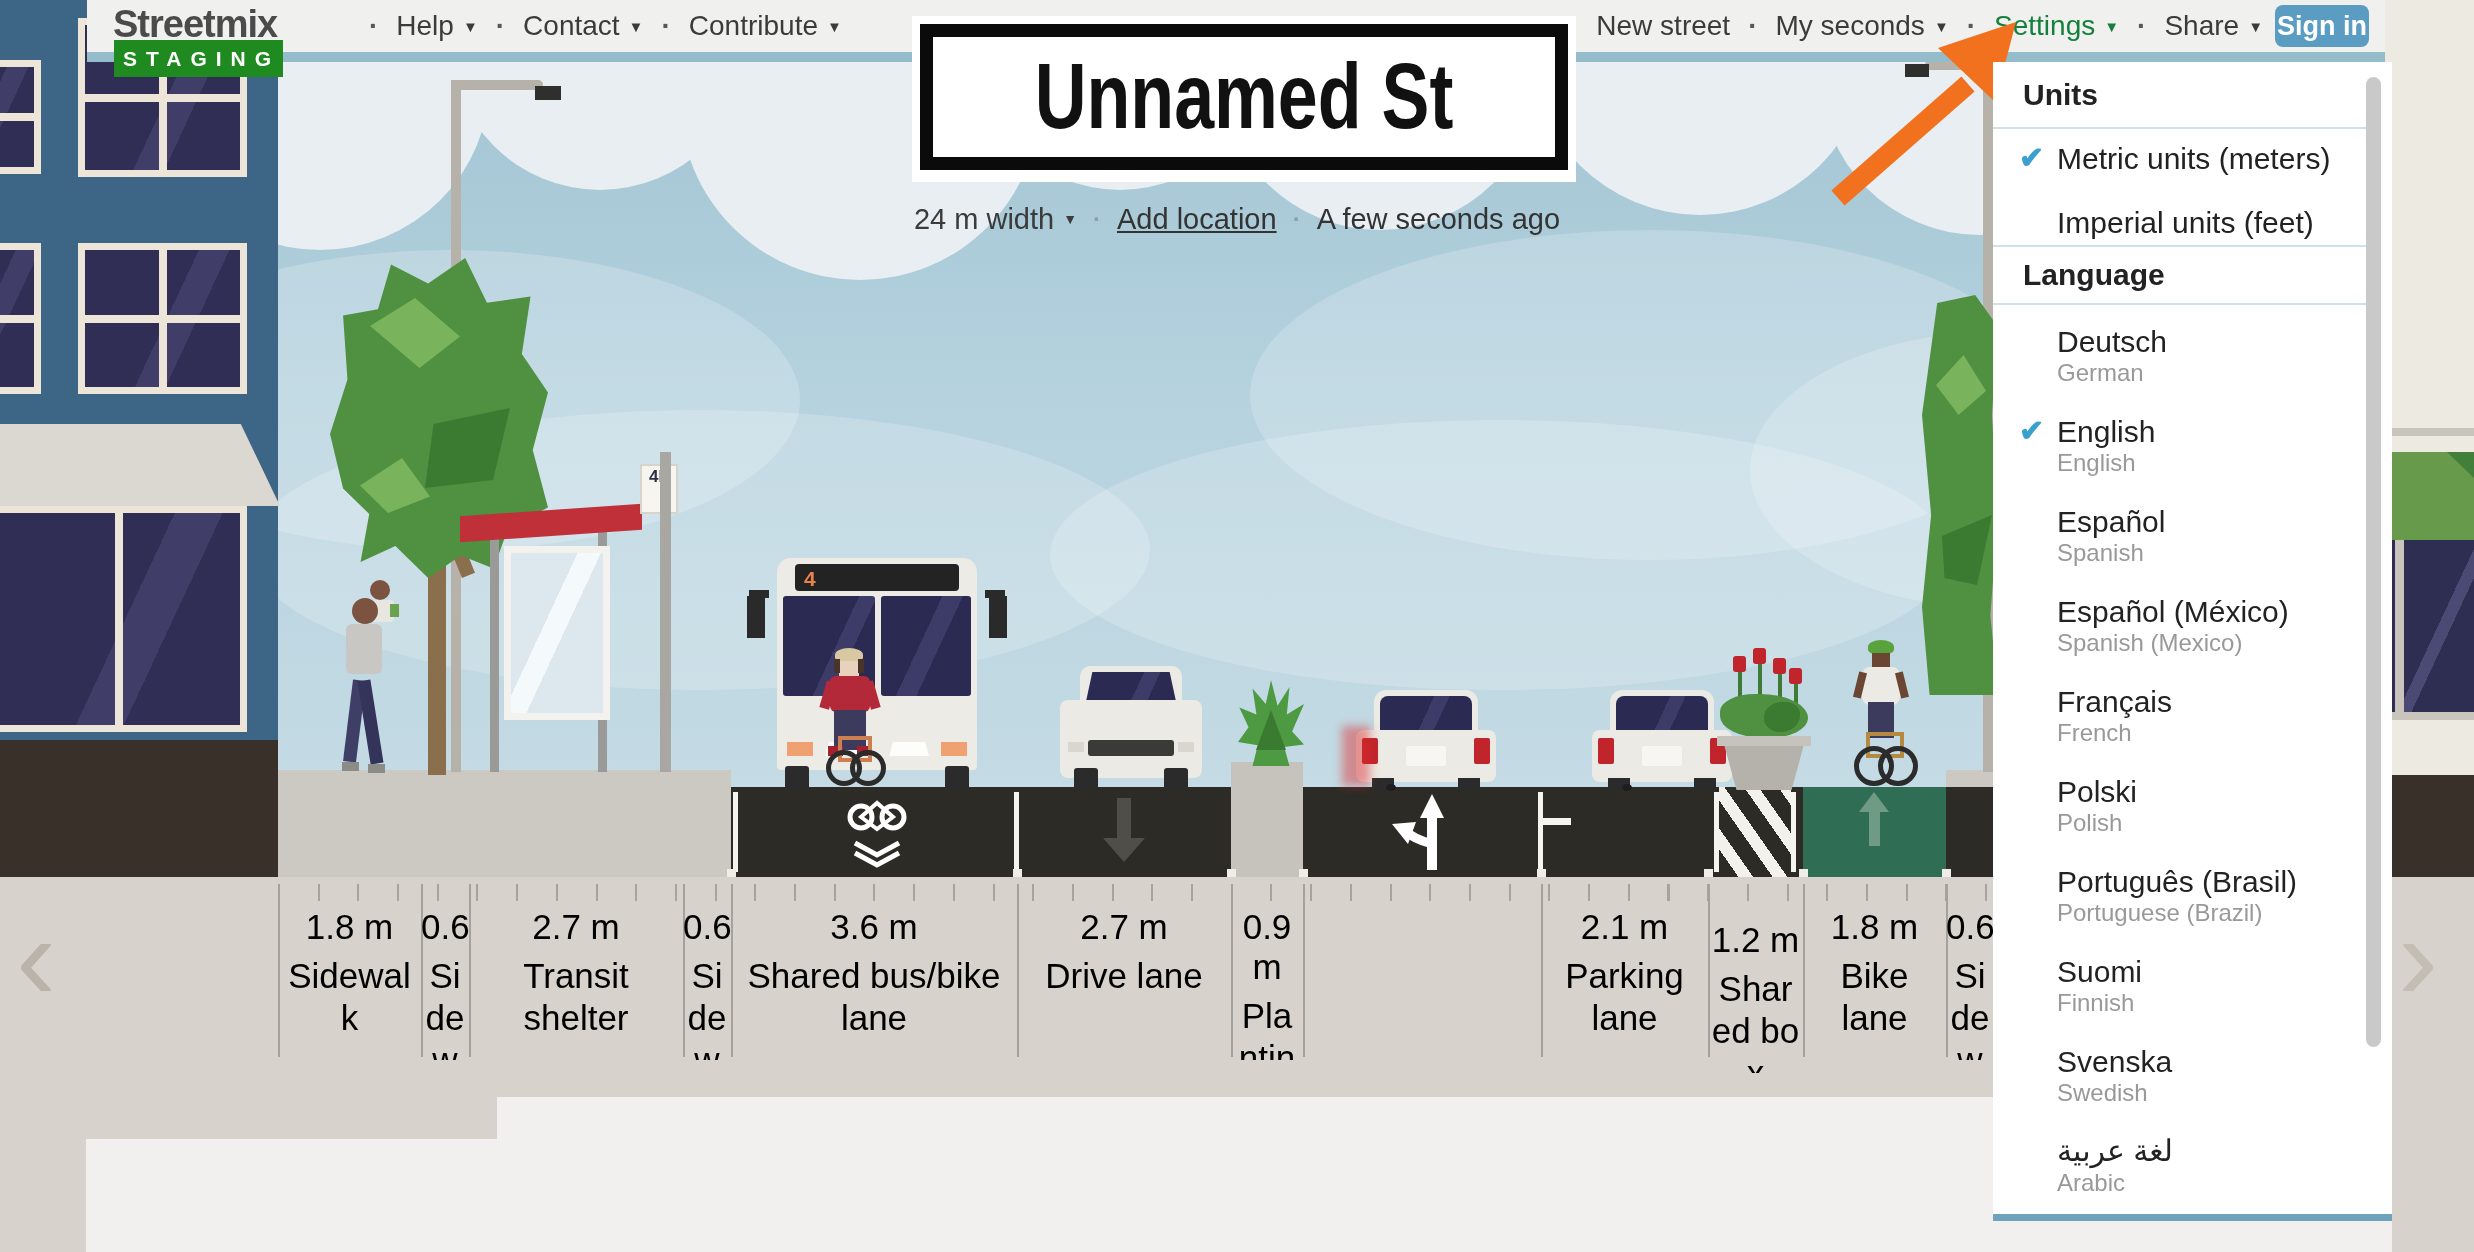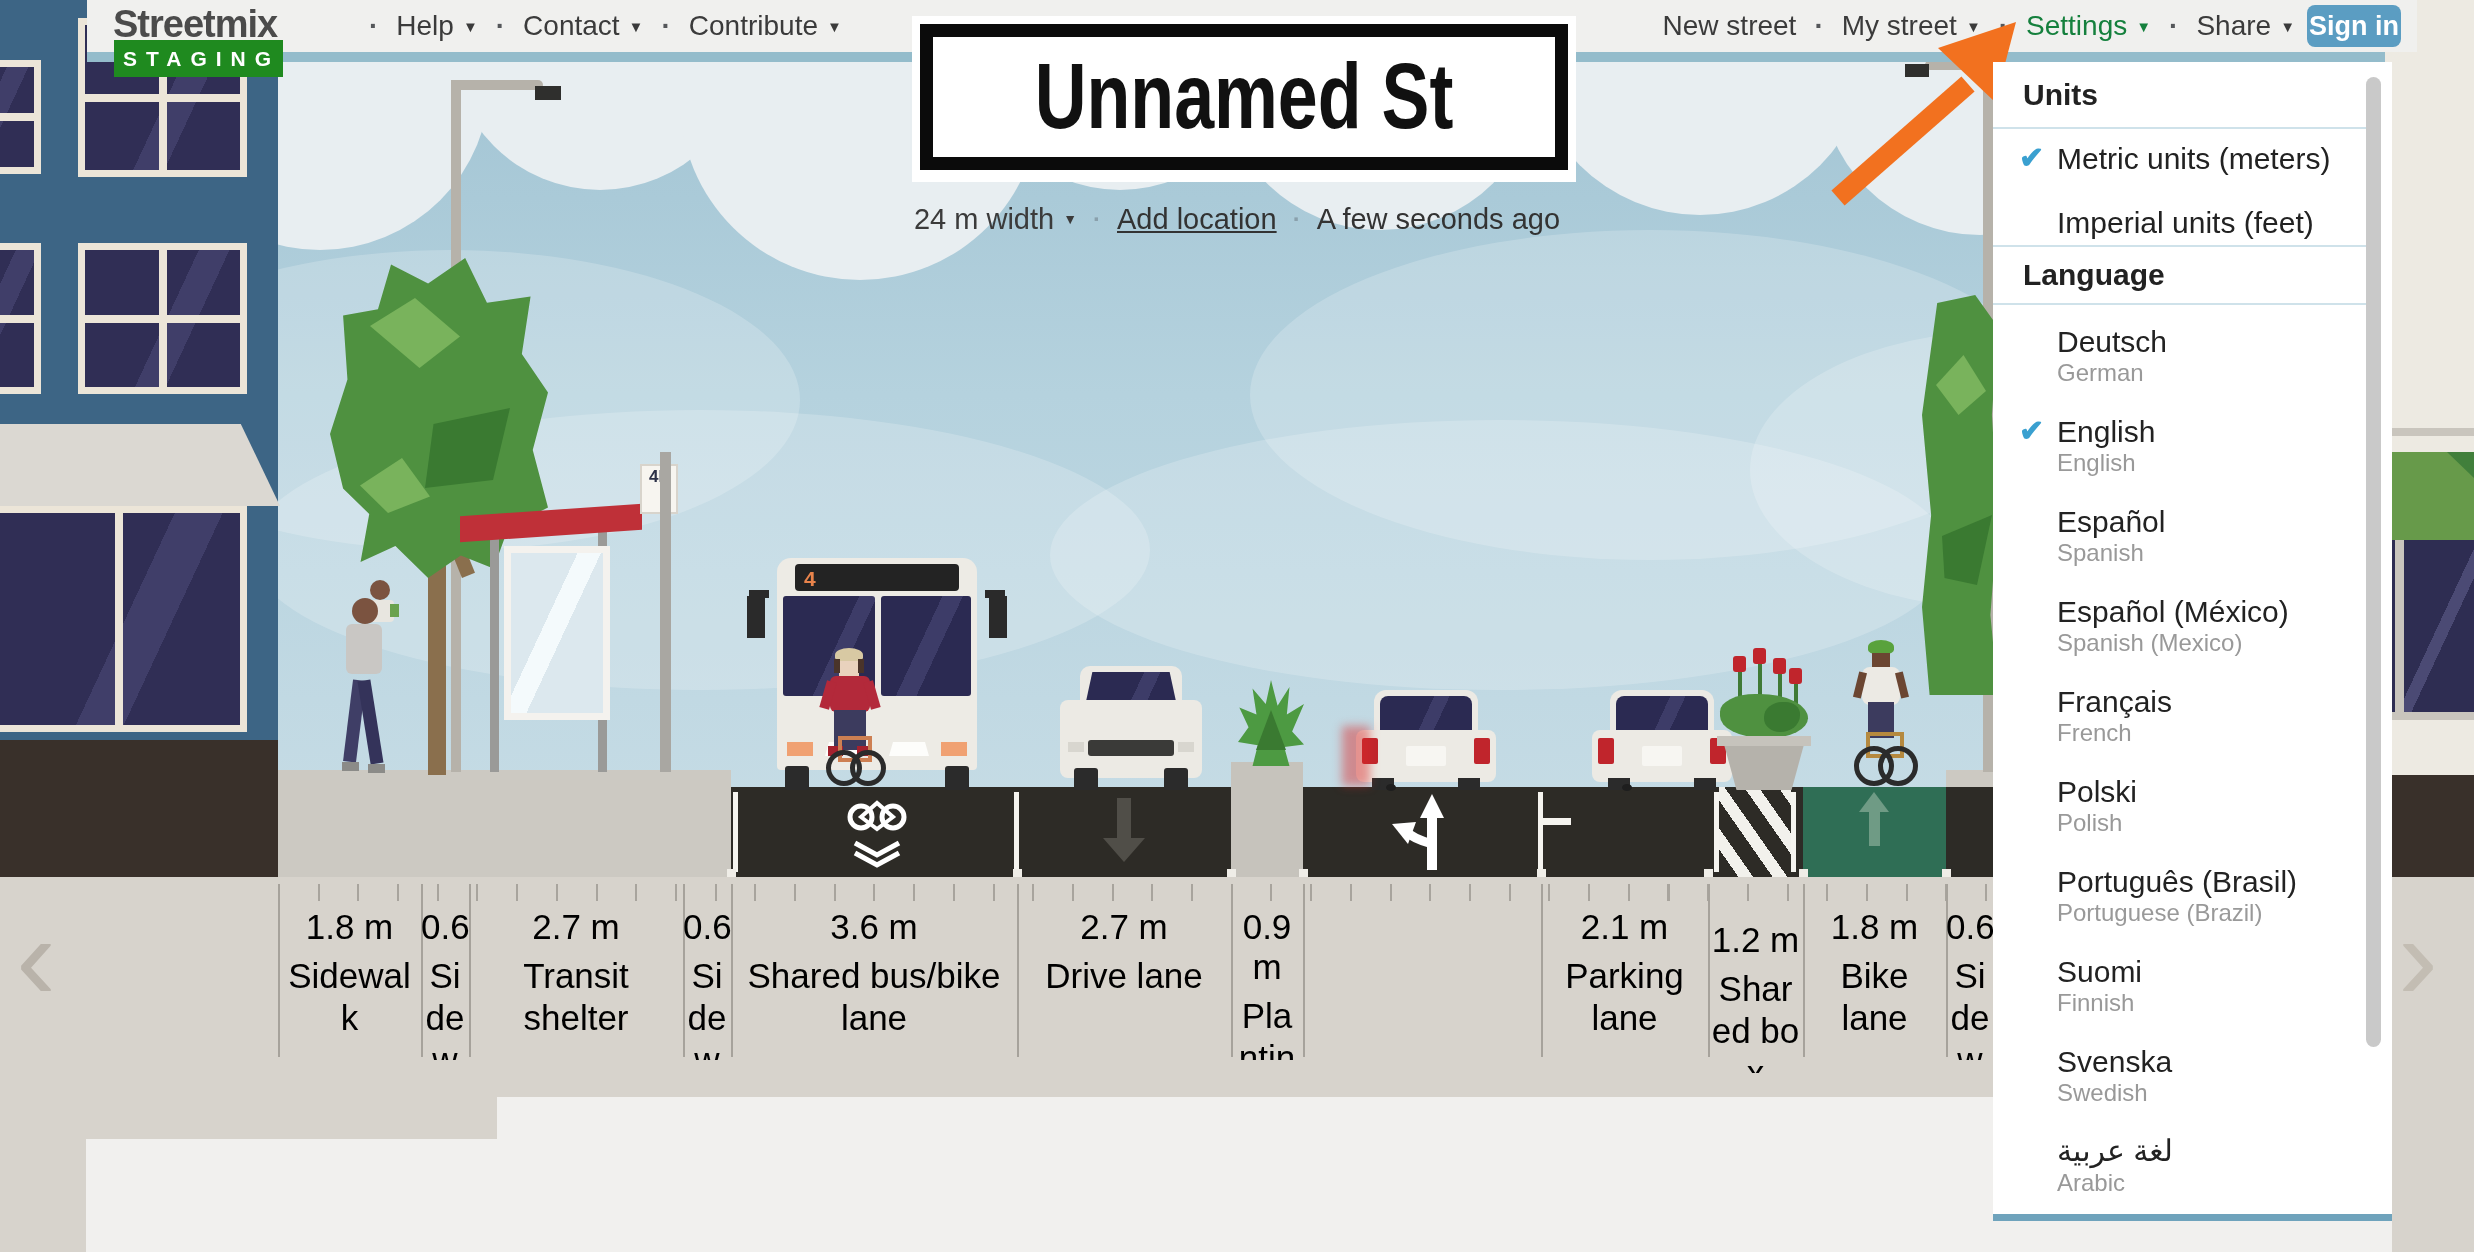--- a/index.html
+++ b/index.html
@@ -15,21 +15,21 @@
   .glass{background:linear-gradient(115deg,#dce8ee 40%,#f4fafc 40%,#f4fafc 54%,#dce8ee 54%);}
   .laneline{width:5px;top:792px;height:80px;background:#f5f4ef;}
   .notch{width:9px;top:869px;height:16px;background:#efede7;}
   
   .seg{top:877px;height:183px;overflow:hidden;text-align:center;color:#000000;font-size:35px;}
   .seg .v{margin-top:30px;line-height:40px;}
   .seg .n{margin-top:8px;line-height:42px;word-break:break-word;padding:0 3px;}
   .bline{top:884px;height:173px;width:2px;background:#a6a29b;}
   .chev{font-size:120px;color:#b9b3aa;line-height:90px;}
   
-  .nav{left:87px;top:0;width:2298px;height:52px;background:#f0f0ee;padding-left:32px;}
+  .nav{left:87px;top:0;width:2298px;height:52px;background:#f0f0ee;}
   .navline{left:87px;top:52px;width:2298px;height:10px;background:#94bccb;}
   .mi{display:flex;align-items:center;font-size:28px;color:#3b3b3b;white-space:nowrap;}
   .mi .c{font-size:15px;margin-left:9px;}
   .sep{color:#55575a;font-size:28px;font-weight:bold;}
   
   .dd{left:1993px;top:62px;width:399px;height:1152px;background:#ffffff;border-bottom:7px solid #6fa3bc;}
   .dd .hdr{position:absolute;left:30px;font-size:30px;font-weight:bold;color:#222;}
   .dd .div{position:absolute;left:0;width:381px;height:2px;background:#cfe2ea;}
   .dd .chk{position:absolute;left:26px;font-size:30px;font-weight:bold;color:#3aa0d0;}
   .dd .lbl{position:absolute;left:64px;font-size:30px;color:#222;white-space:nowrap;}
@@ -381,21 +381,21 @@
           <span>Contribute</span>
           <span class="c">▼</span>
         </span>
     </div>
     <div class="abs" style="right:122px;top:0;height:52px;display:flex;align-items:center;gap:18px;">
       <span class="mi">
           <span>New street</span>
         </span>
       <span class="sep">·</span>
       <span class="mi">
-          <span>My street</span>
+          <span>My seconds</span>
           <span class="c">▼</span>
         </span>
       <span class="sep">·</span>
       <span class="mi" style="color:#15803d;">
           <span>Settings</span>
           <span class="c">▼</span>
         </span>
       <span class="sep">·</span>
       <span class="mi">
           <span>Share</span>

